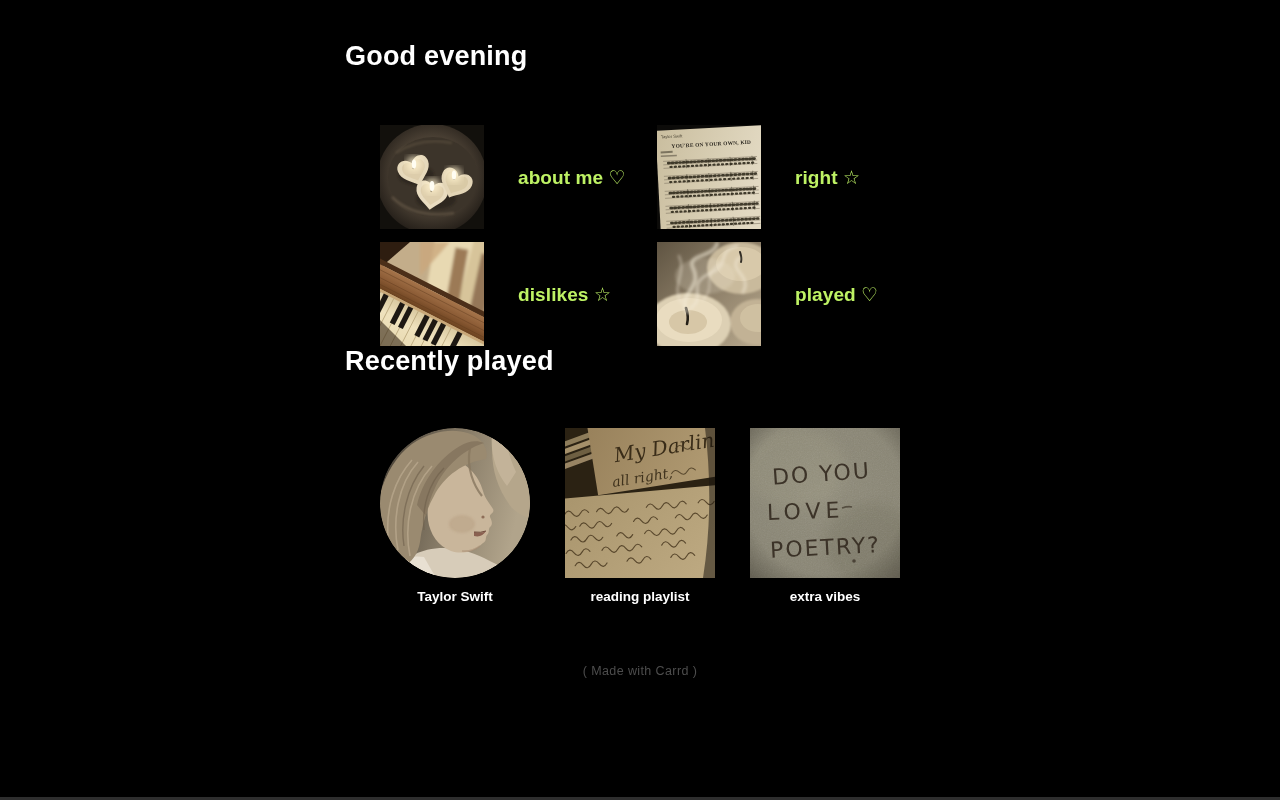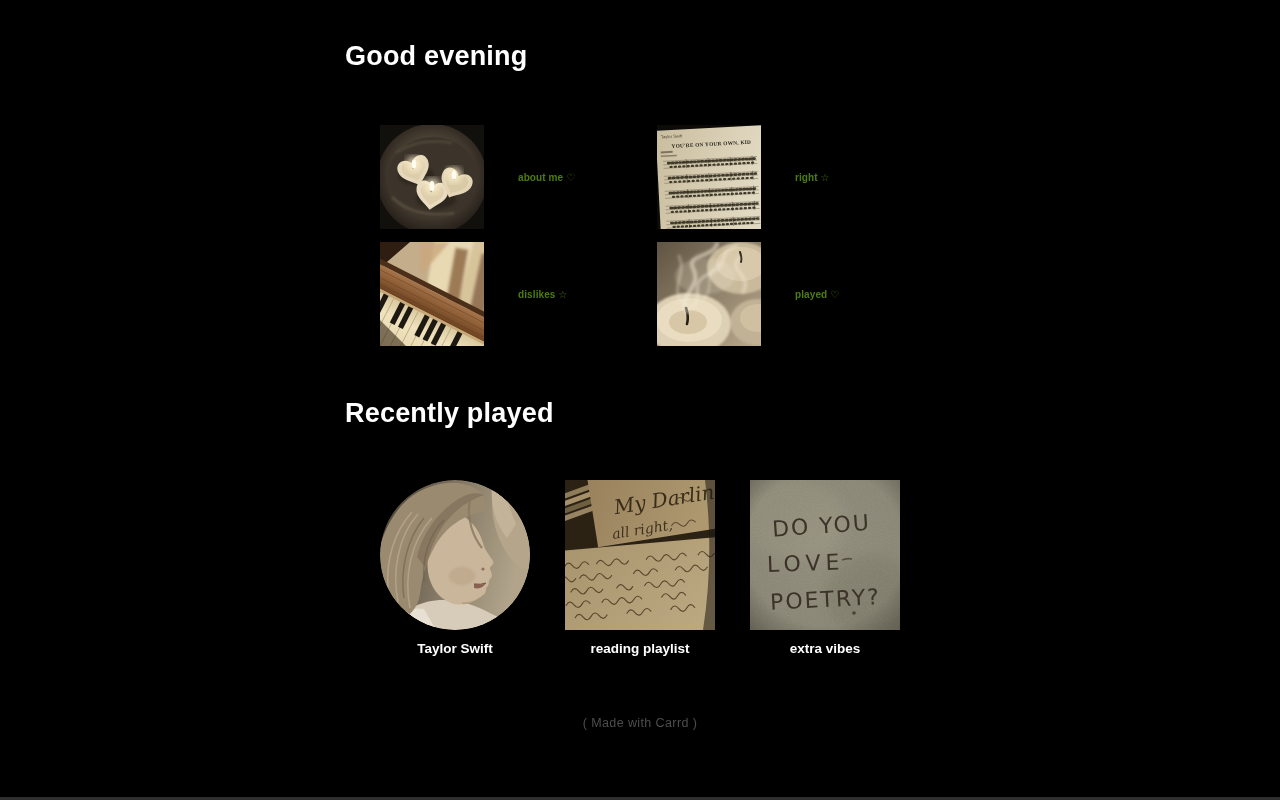--- a/index.html
+++ b/index.html
@@ -13,40 +13,40 @@
   }
   .container { width: 590px; margin: 0 auto; padding-top: 41px; }
   .section-heading {
     color: #fff;
     font-size: 27px;
     font-weight: 700;
     line-height: 31px;
     margin: 0;
     letter-spacing: 0.2px;
   }
-  .heading-recent { margin-top: 52px; }
+  .heading-recent { }
 
   .tile-grid {
     margin: 53px 0 0 35px;
     display: grid;
     grid-template-columns: 277px 277px;
     row-gap: 13px;
   }
   .tile {
     display: flex;
     align-items: center;
     gap: 34px;
     text-decoration: none;
     cursor: pointer;
   }
   .tile-art { width: 104px; height: 104px; flex: 0 0 104px; display: block; }
   .tile-art svg { display: block; width: 100%; height: 100%; }
   .tile-label {
-    color: #4d7c0f;
-    font-size: 10px;
+    color: #bef264;
+    font-size: 19px;
     font-weight: 700;
     letter-spacing: 0.1px;
     white-space: nowrap;
   }
 
   .card-row {
     margin: 51px 0 0 35px;
     display: flex;
     gap: 35px;
   }

